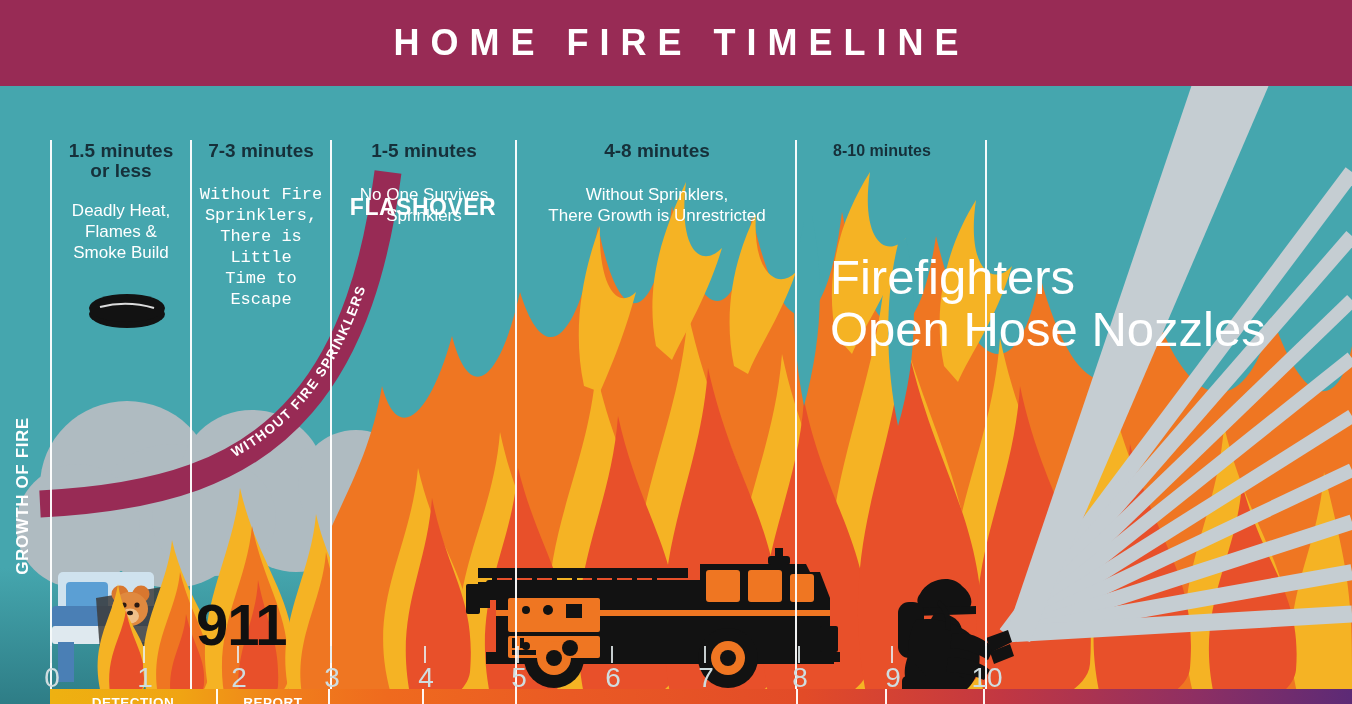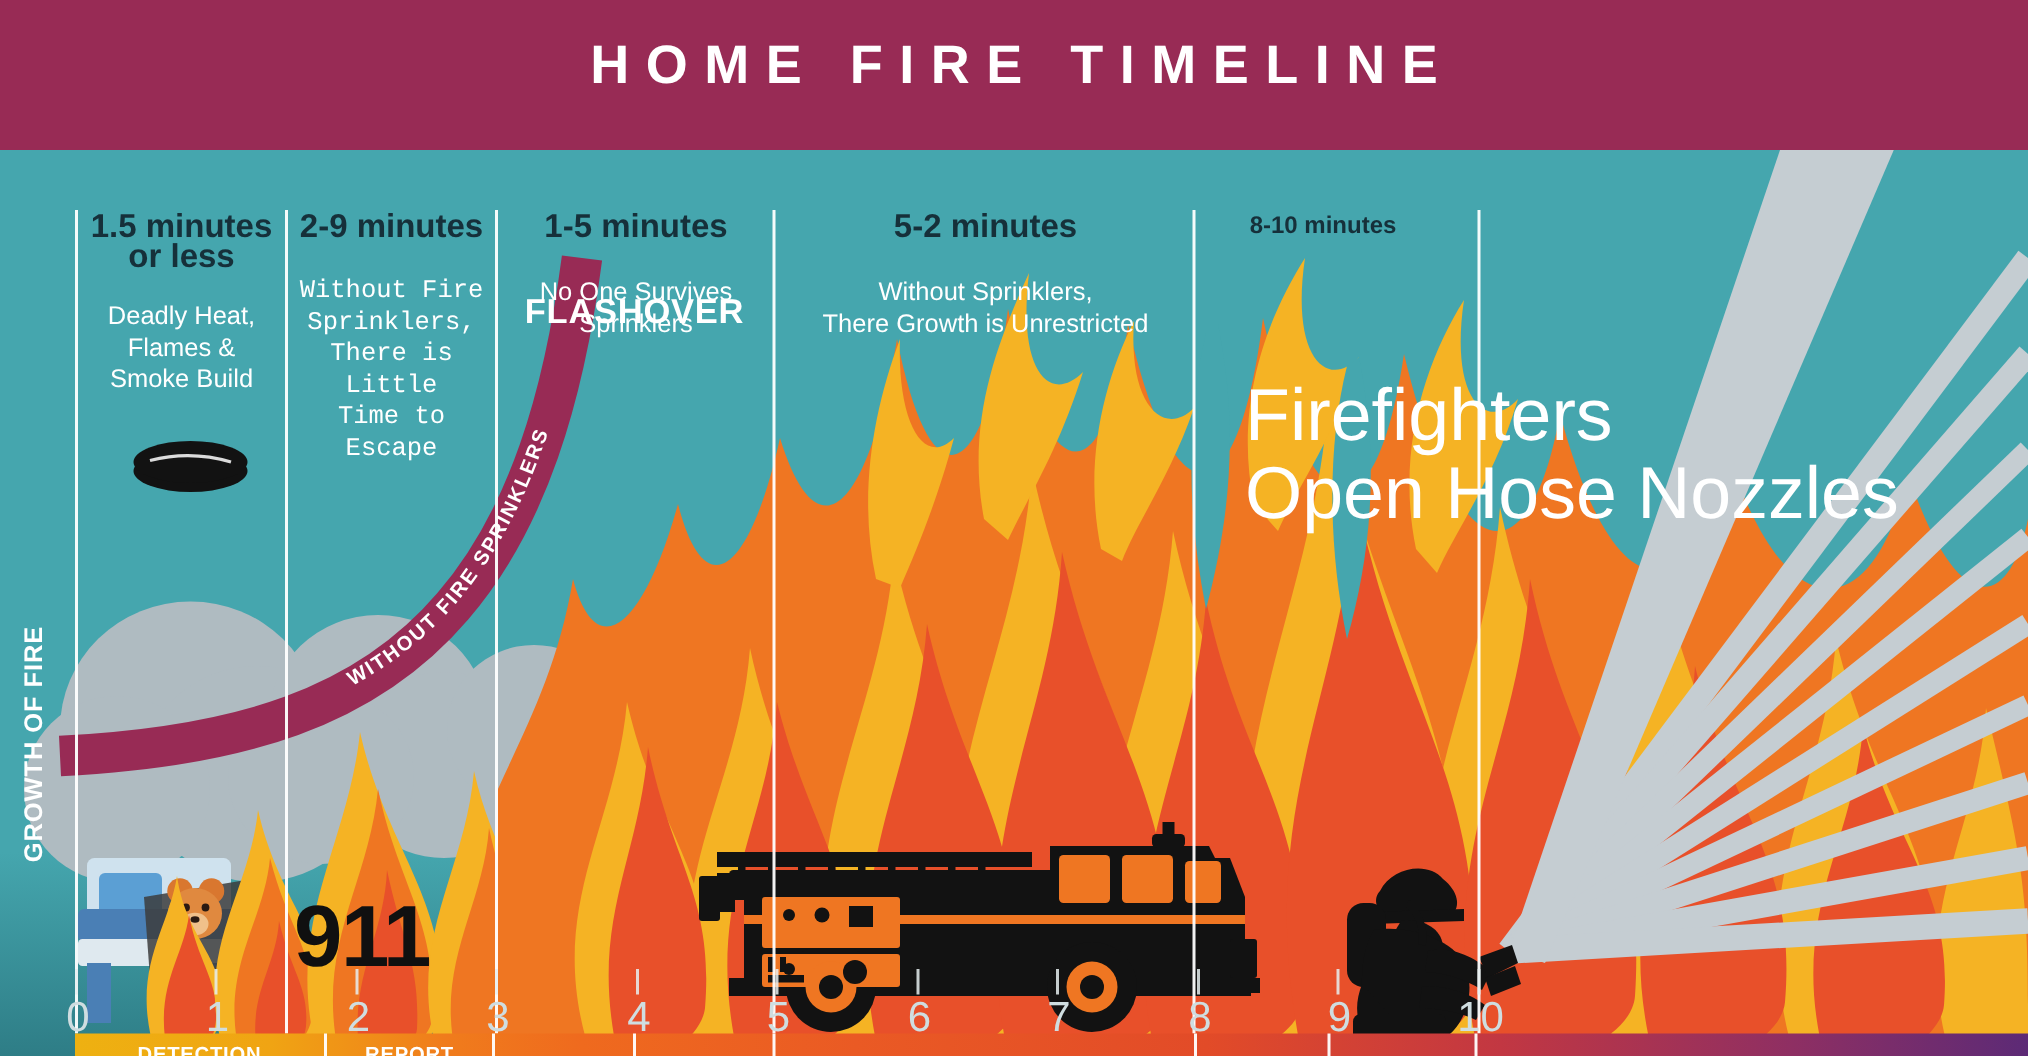--- a/index.html
+++ b/index.html
@@ -13,21 +13,21 @@
   #infographic {
     position: relative;
     width: 1352px; height: 704px;
     overflow: hidden;
     background: #45a6ae;
   }
 
   
   #header {
     position: absolute; left: 0; top: 0;
-    width: 1352px; height: 100px;
+    width: 1352px; height: 86px;
     background: #982b55;
     z-index: 40;
     overflow: hidden;
   }
   #header-title {
     position: absolute; left: 0; top: 0;
     width: 1352px; line-height: 86px;
     text-align: center;
     color: #ffffff;
     font-size: 36px;
@@ -43,21 +43,21 @@
     width: 1352px; height: 618px;
     overflow: hidden;
     background: #45a6ae;
   }
   #art { position: absolute; left: 0; top: 0; width: 1352px; height: 618px; }
 
   
   .col-head {
     position: absolute;
     color: #16303a;
-    font-size: 22px;
+    font-size: 19px;
     font-weight: bold;
     text-align: center;
     line-height: 20px;
     z-index: 30;
     white-space: pre-line;
   }
   .col-desc {
     position: absolute;
     color: #ffffff;
     font-size: 17px;
@@ -413,32 +413,32 @@
     <div class="divider" style="left:985px; top:54px;  height:549px;"></div>
 
     <div id="flashover-label">FLASHOVER</div>
 
     <div class="col-head" style="left:52px; top:55px; width:138px;">1.5 minutes
 or less</div>
     <div class="col-desc" style="left:46px; top:98px; width:150px;margin-top:16px;">Deadly Heat,
 Flames &amp;
 Smoke Build</div>
 
-    <div class="col-head" style="left:192px; top:55px; width:138px;">2-9 minutes</div>
+    <div class="col-head" style="left:192px; top:55px; width:138px;">7-3 minutes</div>
     <div class="col-desc" style="left:188px; top:98px; width:146px;font-family:Liberation Mono, monospace;">Without Fire
 Sprinklers,
 There is Little
 Time to
 Escape</div>
 
     <div class="col-head" style="left:332px; top:55px; width:184px;">1-5 minutes</div>
     <div class="col-desc" style="left:330px; top:98px; width:188px;">No One Survives
 Sprinklers</div>
 
-    <div class="col-head" style="left:518px; top:55px; width:278px;">5-2 minutes</div>
+    <div class="col-head" style="left:518px; top:55px; width:278px;">4-8 minutes</div>
     <div class="col-desc" style="left:516px; top:98px; width:282px;">Without Sprinklers,
 There Growth is Unrestricted</div>
 
     <div class="col-head" style="left:798px; top:55px; width:168px; font-size:16px;">8-10 minutes</div>
 
     <div id="headline">Firefighters
 Open Hose Nozzles</div>
 
     <div id="nine-one-one">911</div>
 

